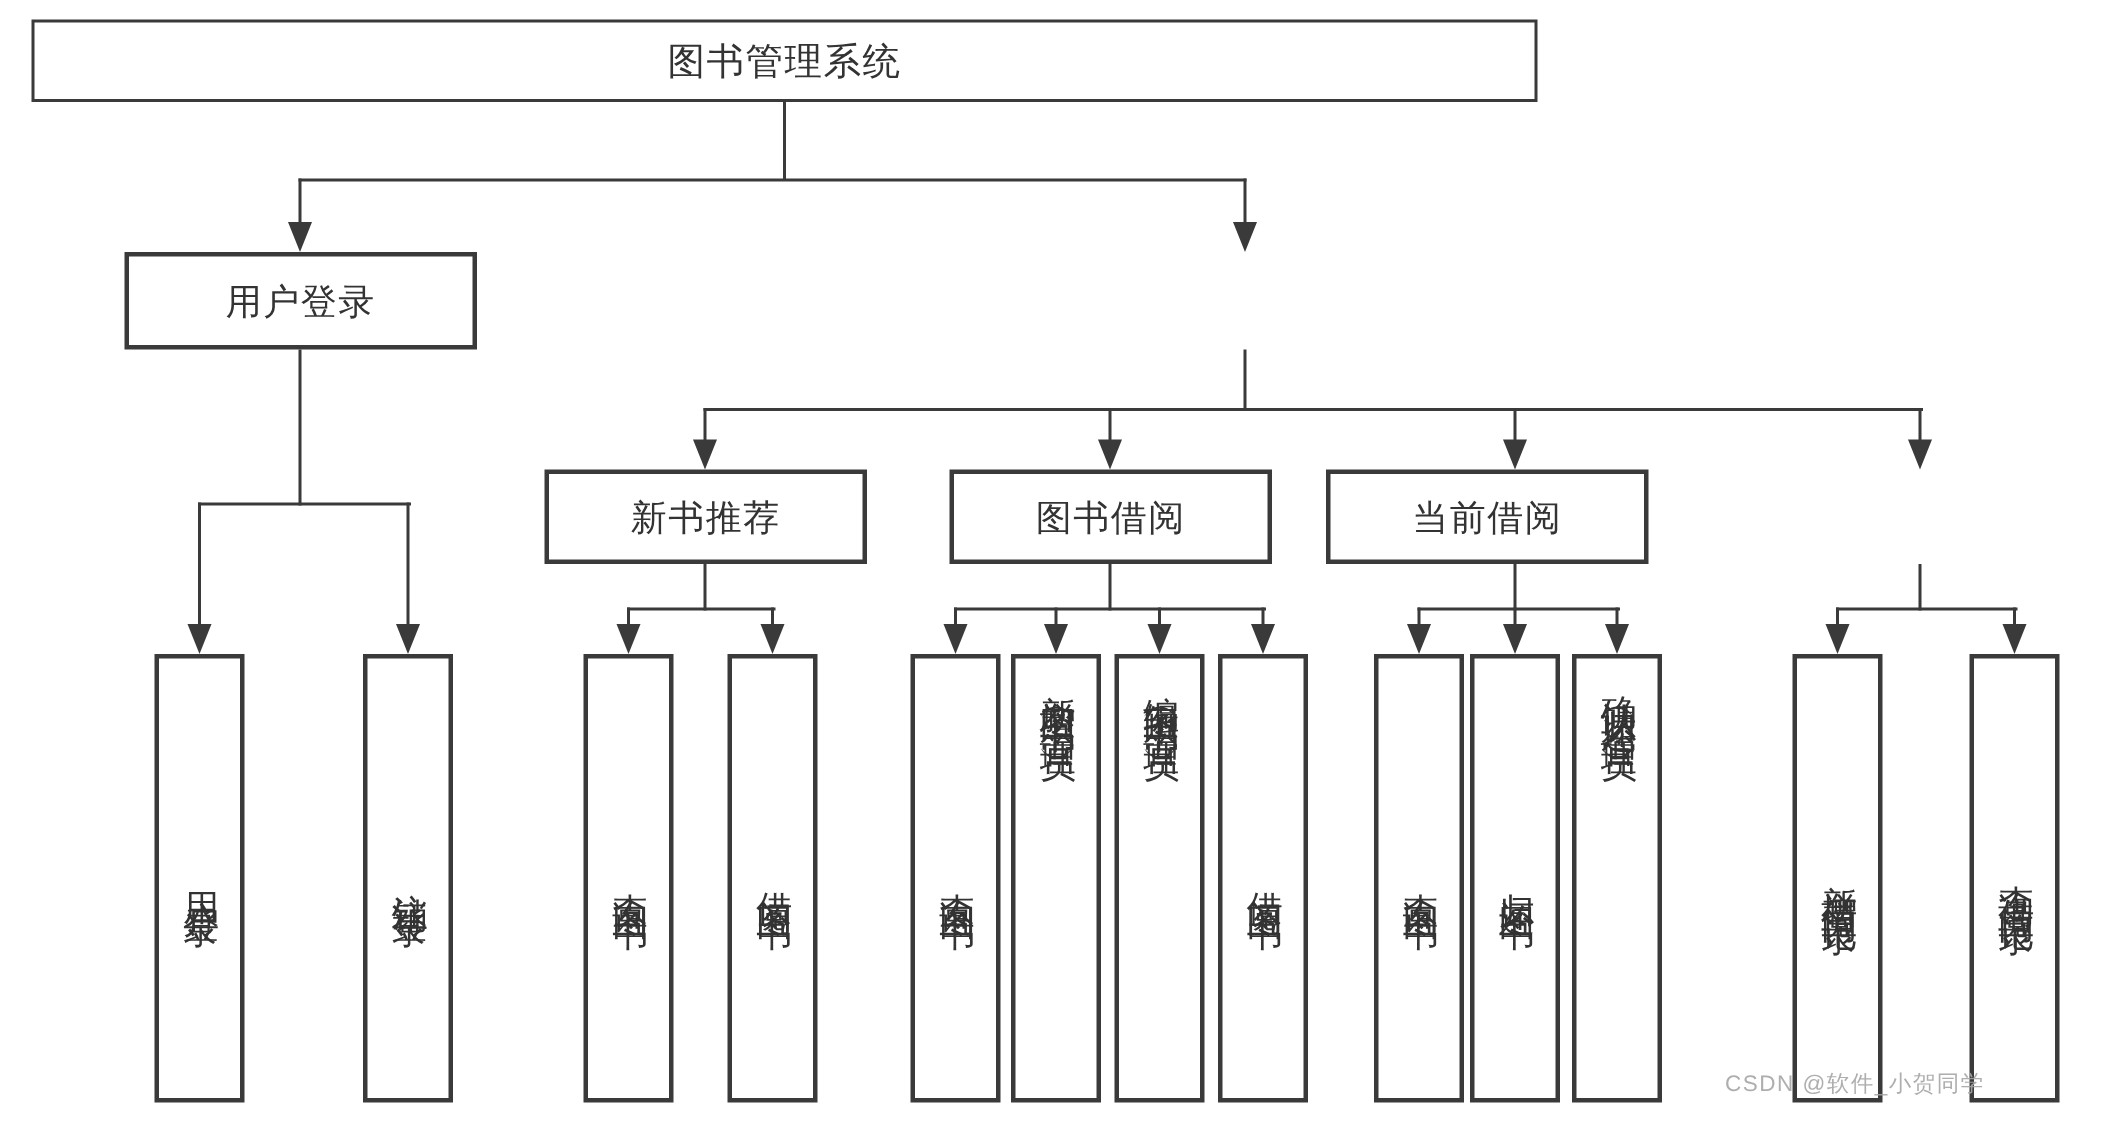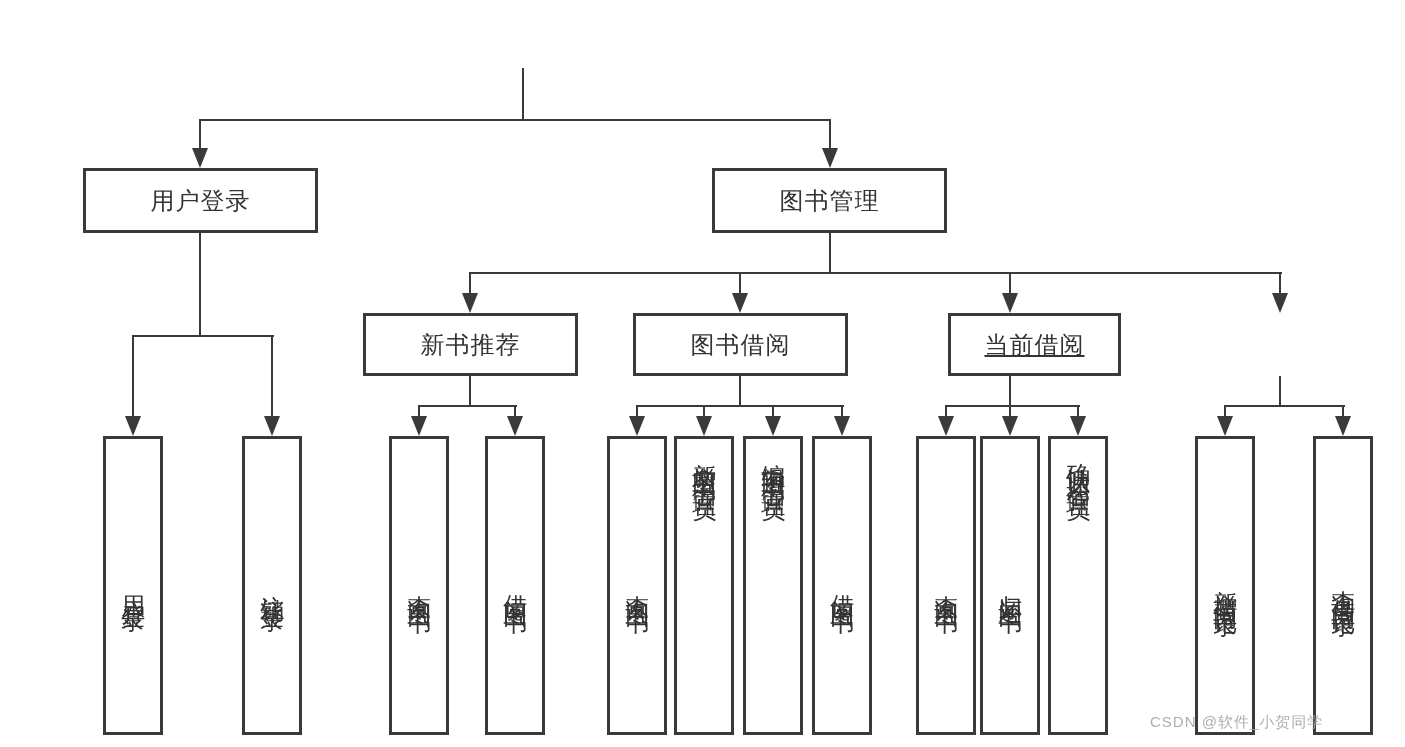--- a/index.html
+++ b/index.html
@@ -53,30 +53,30 @@
     letter-spacing:1px;
     z-index:10;
     white-space:nowrap;
   }
 </style>
 </head>
 <body>
 
 <div id="canvas">
 
+  <div class="box root" style="left:21px; top:13px; width:1004px; height:55px;">图书管理系统</div>
 
   <div class="vline" style="left:522px; top:68px;  height:52px;"></div>
   <div class="hline" style="left:199px; top:119px; width:632px;"></div>
   <div class="vline" style="left:199px; top:119px; height:33px;"></div>
   <div class="vline" style="left:829px; top:119px; height:33px;"></div>
   <div class="arrow" style="left:192px; top:148px;"></div>
   <div class="arrow" style="left:822px; top:148px;"></div>
 
   <div class="box" style="left:83px;  top:168px; width:235px; height:65px;">用户登录</div>
-  <div class="box" style="left:712px; top:168px; width:235px; height:65px;">图书管理</div>
 
   <div class="vline" style="left:199px; top:233px; height:104px;"></div>
   <div class="hline" style="left:132px; top:335px; width:142px;"></div>
   <div class="vline" style="left:132px; top:335px; height:85px;"></div>
   <div class="vline" style="left:271px; top:335px; height:85px;"></div>
   <div class="arrow" style="left:125px; top:416px;"></div>
   <div class="arrow" style="left:264px; top:416px;"></div>
 
   <div class="vline" style="left:829px;  top:233px; height:41px;"></div>
   <div class="hline" style="left:469px;  top:272px; width:813px;"></div>
@@ -84,21 +84,21 @@
   <div class="vline" style="left:739px;  top:272px; height:23px;"></div>
   <div class="vline" style="left:1009px; top:272px; height:23px;"></div>
   <div class="vline" style="left:1279px; top:272px; height:23px;"></div>
   <div class="arrow" style="left:462px;  top:293px;"></div>
   <div class="arrow" style="left:732px;  top:293px;"></div>
   <div class="arrow" style="left:1002px; top:293px;"></div>
   <div class="arrow" style="left:1272px; top:293px;"></div>
 
   <div class="box" style="left:363px;  top:313px; width:215px; height:63px;">新书推荐</div>
   <div class="box" style="left:633px;  top:313px; width:215px; height:63px;">图书借阅</div>
-  <div class="box" style="left:948px;  top:313px; width:173px; height:63px;text-decoration:underline;">当前借阅</div>
+  <div class="box" style="left:884px;  top:313px; width:215px; height:63px;">当前借阅</div>
 
   <div class="vline" style="left:469px; top:376px; height:31px;"></div>
   <div class="hline" style="left:418px; top:405px; width:99px;"></div>
   <div class="vline" style="left:418px; top:405px; height:15px;"></div>
   <div class="vline" style="left:514px; top:405px; height:15px;"></div>
   <div class="arrow" style="left:411px; top:416px;"></div>
   <div class="arrow" style="left:507px; top:416px;"></div>
 
   <div class="vline" style="left:739px; top:376px; height:31px;"></div>
   <div class="hline" style="left:636px; top:405px; width:208px;"></div>

